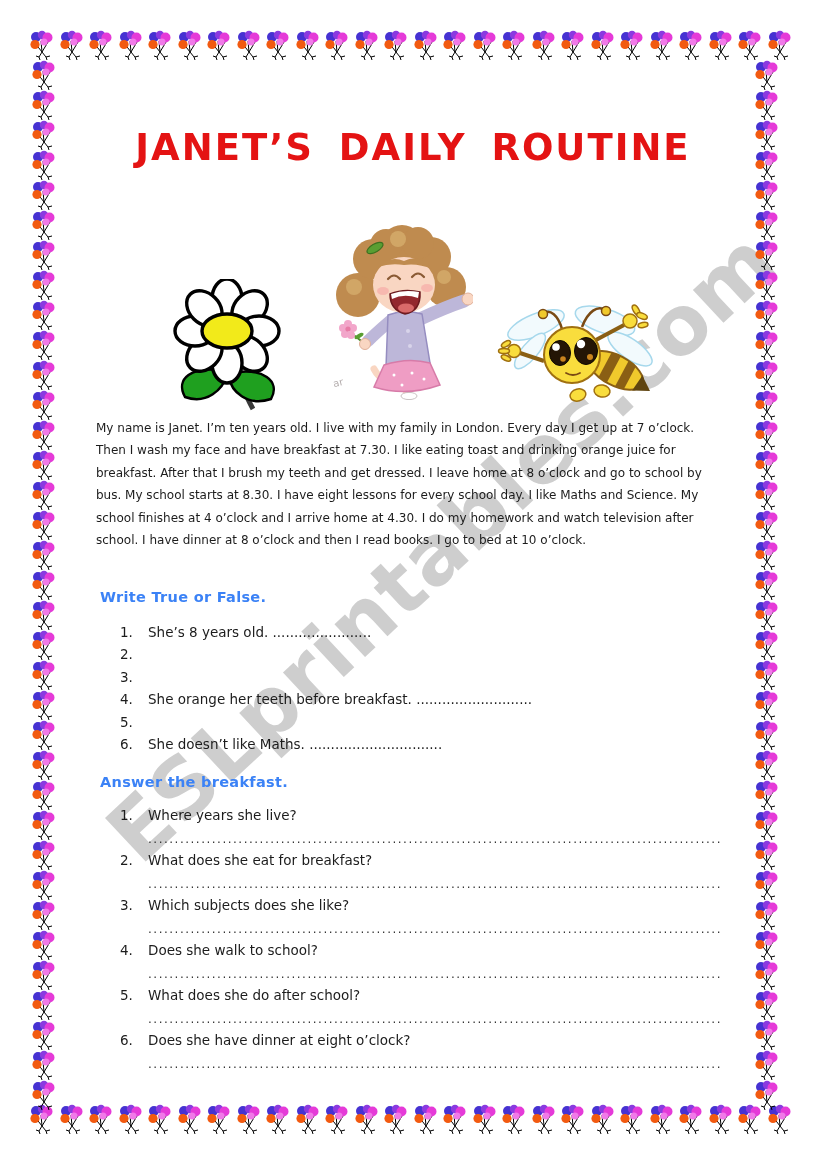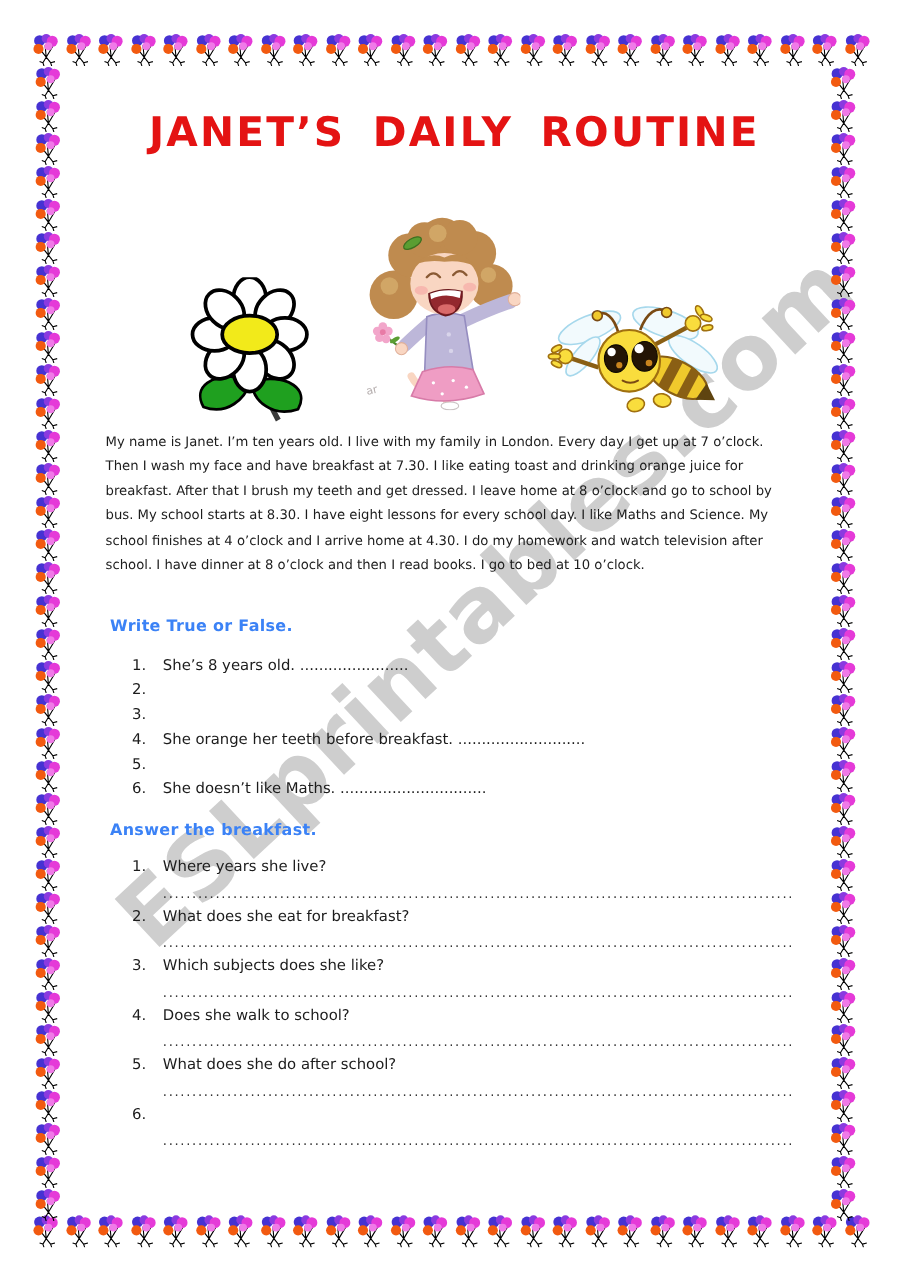--- a/index.html
+++ b/index.html
@@ -7,21 +7,21 @@
     width:826px;height:1169px;background:#ffffff;position:relative;overflow:hidden;
     font-family:"DejaVu Sans", sans-serif;color:#1c1c1c;
   }
   .watermark{
     position:absolute;left:8px;top:512px;width:840px;z-index:1;
     text-align:center;white-space:nowrap;
     font-size:82px;font-weight:bold;letter-spacing:1px;color:#c2c2c2;opacity:.8;
     transform:rotate(-43deg);
     pointer-events:none;
   }
-  .content{position:absolute;inset:0;z-index:2;}
+  .content{position:absolute;inset:0;z-index:2;margin-top:27px;}
   .borders{position:absolute;inset:0;z-index:3;}
   .b-row{position:absolute;display:flex;gap:1.5px;}
   .b-col{position:absolute;display:flex;flex-direction:column;}
   .balloon{width:28px;height:30px;flex:none;display:block;}
   .title{
     position:absolute;left:0;top:99px;width:826px;text-align:center;
     font-size:37px;font-weight:bold;color:#e41313;letter-spacing:2px;word-spacing:10px;
   }
   .img-daisy{position:absolute;left:163px;top:252px;}
   .img-girl{position:absolute;left:328px;top:188px;}
@@ -248,20 +248,21 @@
     <li>
       <div class="aq-q">
           <span class="num">5.</span>
           <span>What does she do after school?</span>
         </div>
       <div class="answer-dots">..........................................................................................................................................................</div>
     </li>
     <li>
       <div class="aq-q">
           <span class="num">6.</span>
+          <span>Does she have dinner at eight o’clock?</span>
         </div>
       <div class="answer-dots">..........................................................................................................................................................</div>
     </li>
   </ol>
 </div>
 
 <div class="borders">
   <div class="b-row" style="left:28px;top:30px;">
       <svg class="balloon">
         <use href="#balloon"></use>

